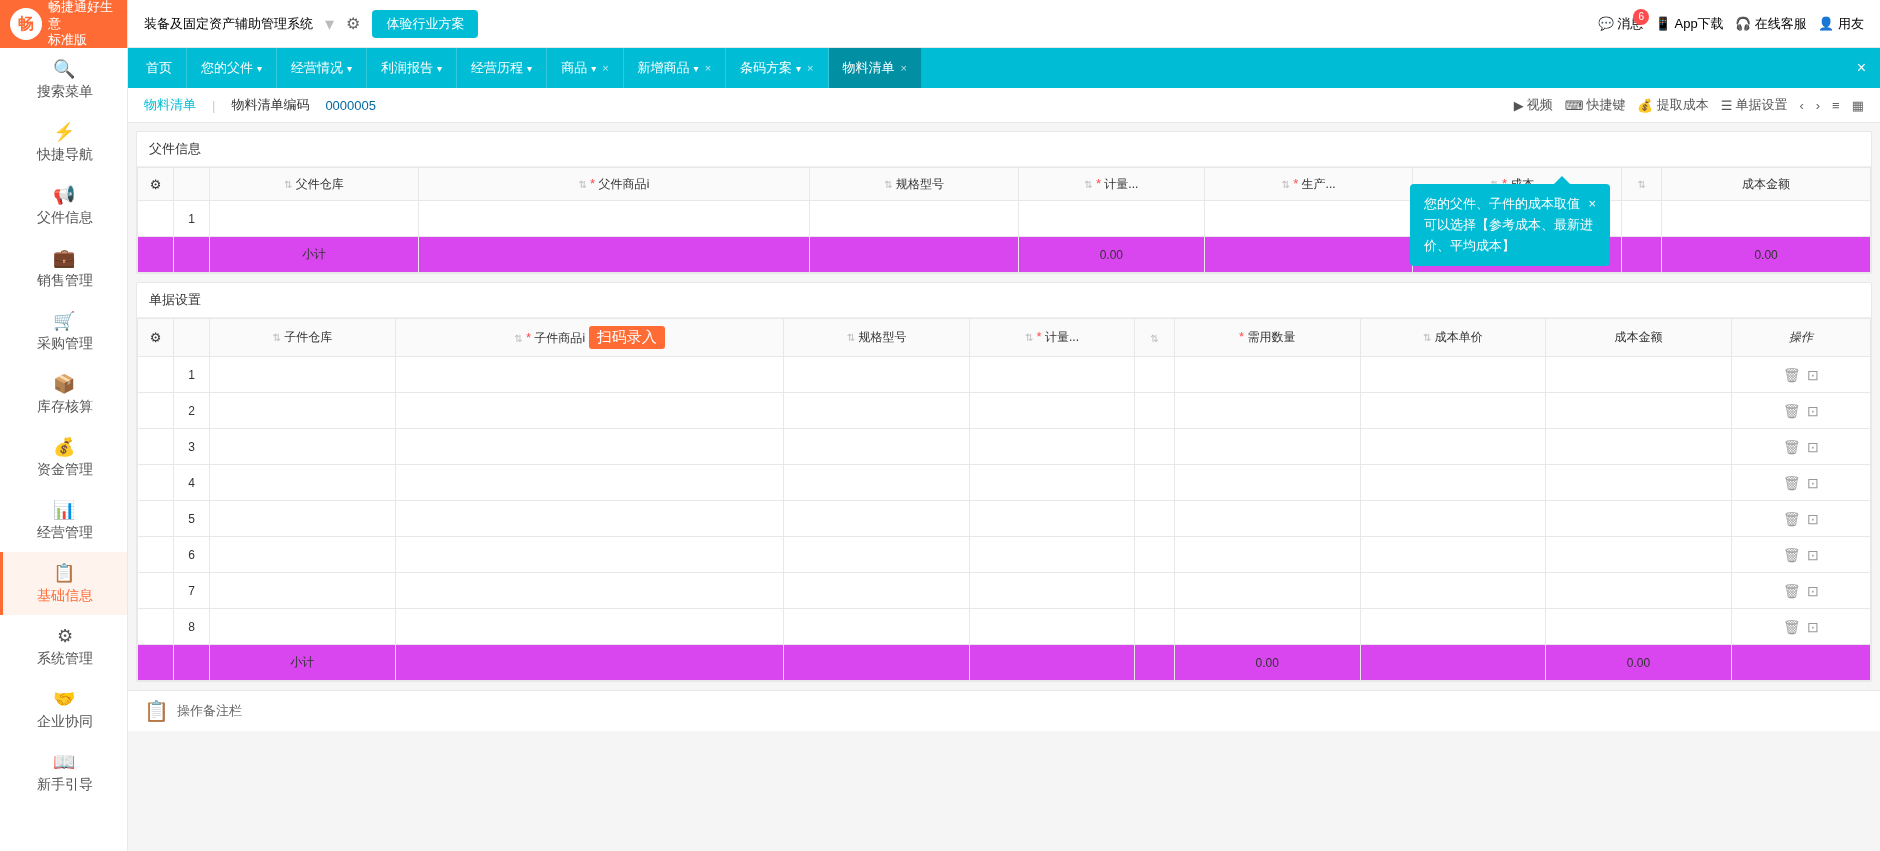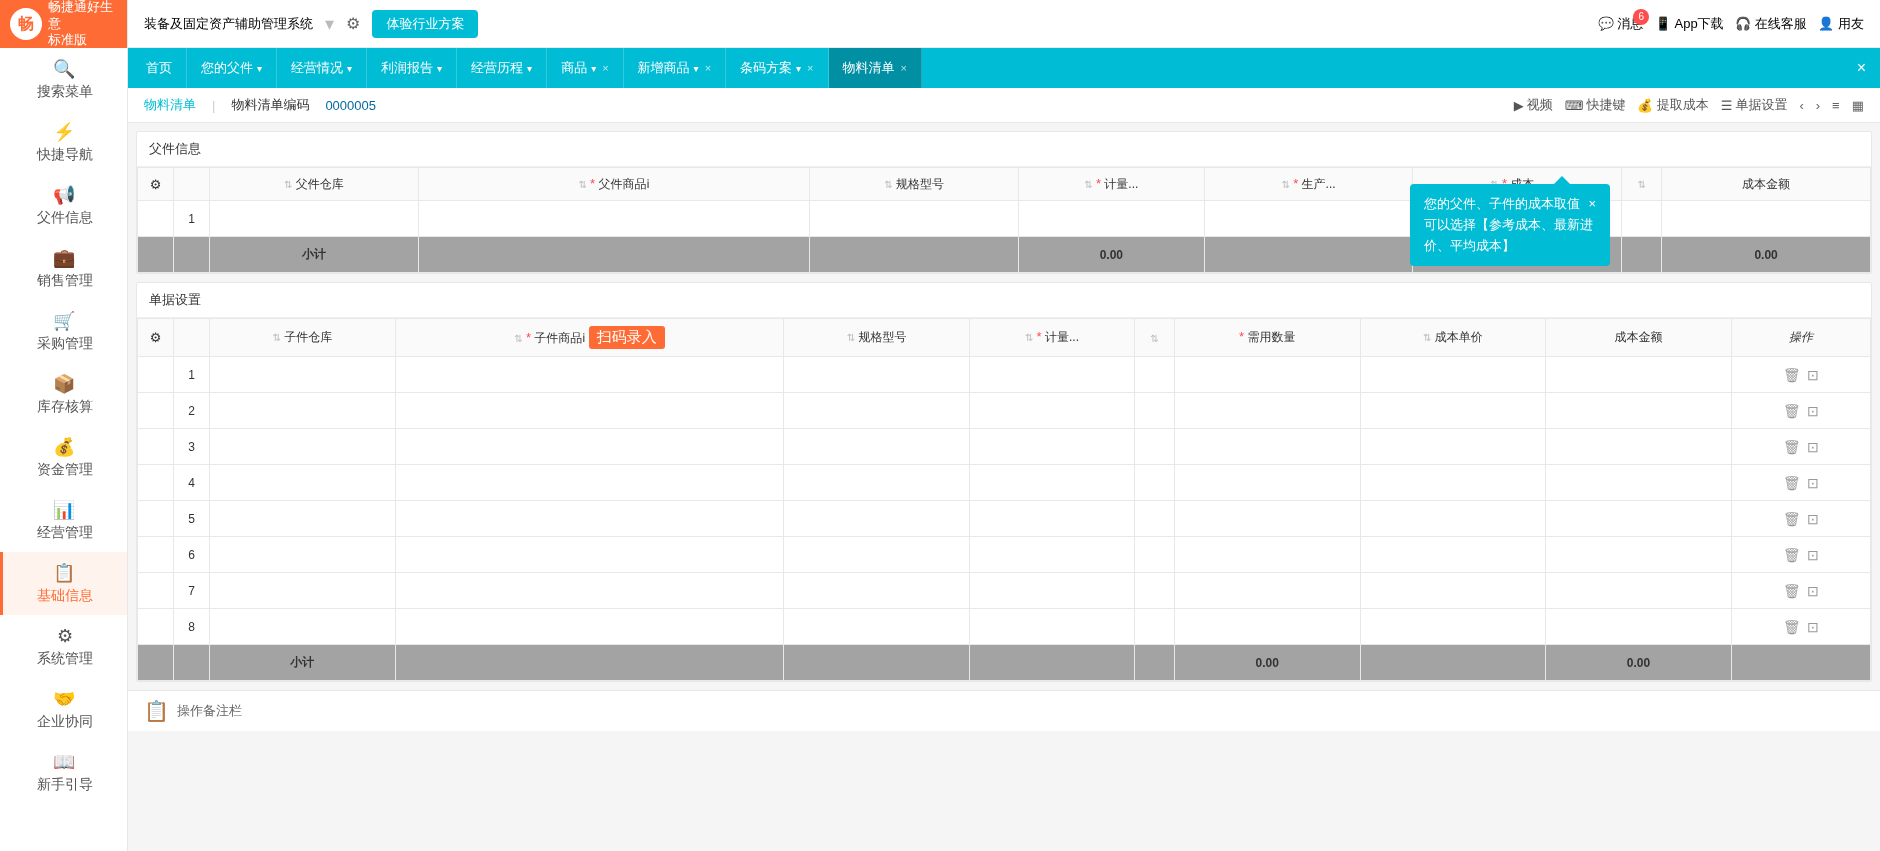--- a/index.html
+++ b/index.html
@@ -219,22 +219,22 @@
     }
     .data-table td {
       border: 1px solid #e8e8e8;
       padding: 6px 8px;
       color: #333;
       font-size: 12px;
       text-align: center;
       height: 36px;
     }
     .data-table .subtotal-row td {
-      background: #a3a3a3;
-      font-weight: 700;
+      background: #d946ef;
+      font-weight: 400;
     }
     .required-mark { color: #ff4d4f; }
     .sort-arrows { color: #bbb; font-size: 10px; }
     .scan-btn {
       background: #ff6b35;
       color: #fff;
       border: none;
       border-radius: 3px;
       padding: 2px 8px;
       font-size: 15px;

